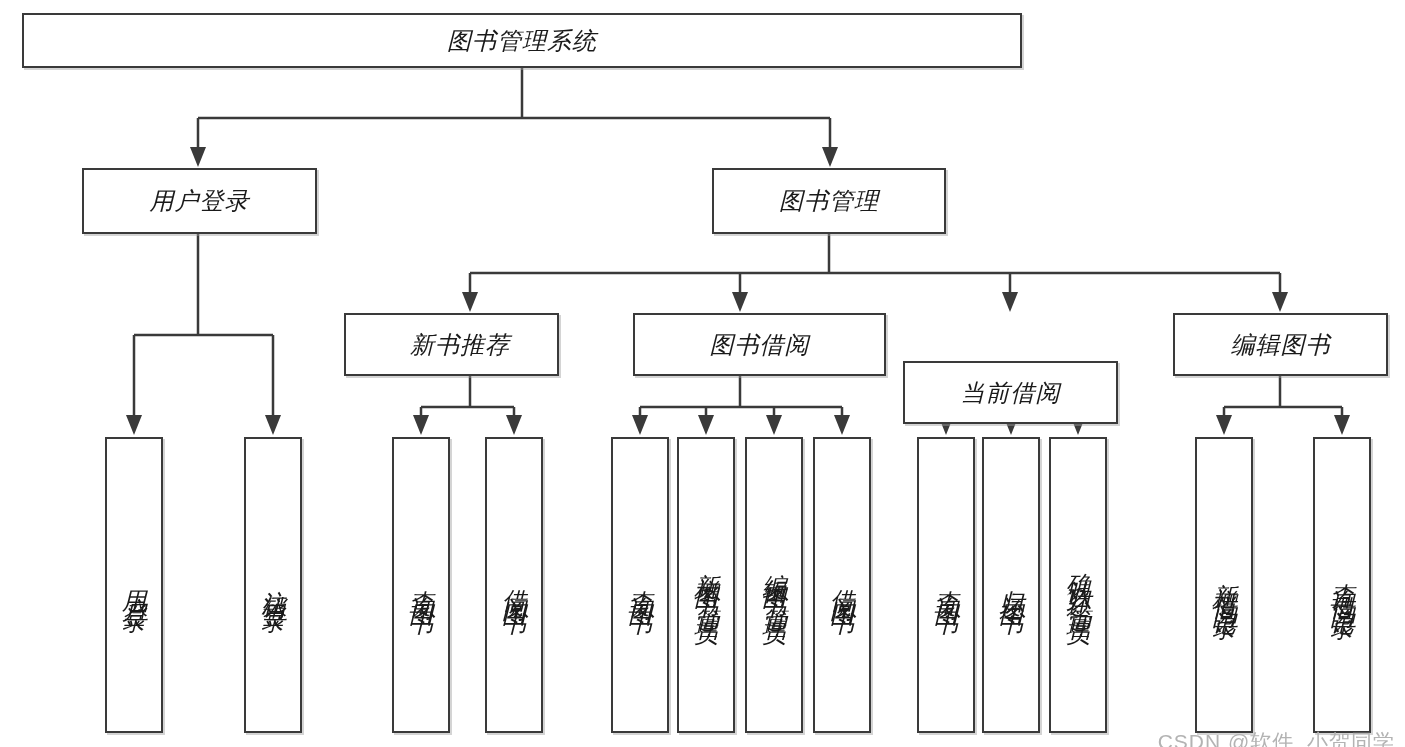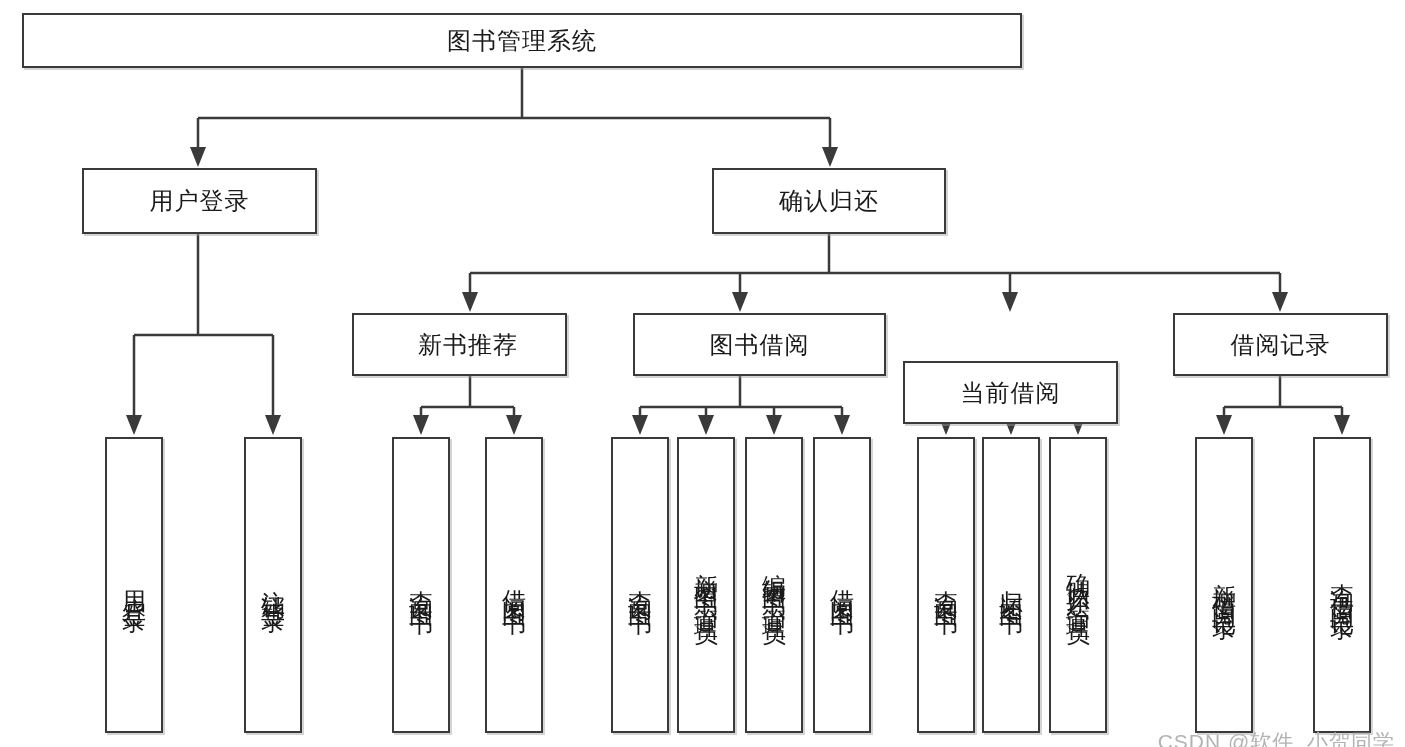--- a/index.html
+++ b/index.html
@@ -16,21 +16,21 @@
   }
   svg.connectors{position:absolute;left:0;top:0;z-index:1;}
   svg.connectors path{stroke:var(--line-color);stroke-width:2.5;fill:none;}
   svg.connectors polygon{fill:var(--line-color);stroke:none;}
   .node{
     position:absolute;z-index:2;background:var(--box-bg);
     border:2.5px solid var(--line-color);
     box-shadow:2px 2px 0 rgba(160,160,160,.45);
     display:flex;align-items:center;justify-content:center;
     color:var(--text-color);font-size:24px;letter-spacing:1px;
-    box-sizing:border-box;text-align:center;
+    box-sizing:border-box;text-align:center;font-style:italic;
   }
   .node.leaf{
     writing-mode:vertical-lr;text-orientation:mixed;
     letter-spacing:7px;line-height:1;font-size:24px;
   }
   .watermark{
     position:absolute;z-index:3;color:var(--wm-color);
     font-size:21px;letter-spacing:1px;white-space:nowrap;
   }
 </style>
@@ -71,26 +71,26 @@
     <polygon points="1070,415 1086,415 1078,435"></polygon>
 
     <path d="M1280 376 V407 M1224 407 H1342 M1224 407 V415 M1342 407 V415"></path>
     <polygon points="1216,415 1232,415 1224,435"></polygon>
     <polygon points="1334,415 1350,415 1342,435"></polygon>
   </svg>
 
   <div class="node" style="left:22px;top:13px;width:1000px;height:55px;">图书管理系统</div>
 
   <div class="node" style="left:82px;top:168px;width:235px;height:66px;">用户登录</div>
-  <div class="node" style="left:712px;top:168px;width:234px;height:66px;">确认归还</div>
+  <div class="node" style="left:712px;top:168px;width:234px;height:66px;">图书管理</div>
 
-  <div class="node" style="left:352px;top:313px;width:215px;height:63px;padding-left:17px;">新书推荐</div>
+  <div class="node" style="left:344px;top:313px;width:215px;height:63px;padding-left:17px;">新书推荐</div>
   <div class="node" style="left:633px;top:313px;width:253px;height:63px;">图书借阅</div>
   <div class="node" style="left:903px;top:313px;width:215px;height:63px;margin-top:48px;">当前借阅</div>
-  <div class="node" style="left:1173px;top:313px;width:215px;height:63px;">借阅记录</div>
+  <div class="node" style="left:1173px;top:313px;width:215px;height:63px;">编辑图书</div>
 
   <div class="node leaf" style="left:105px;top:437px;width:58px;height:296px;">用户登录</div>
   <div class="node leaf" style="left:244px;top:437px;width:58px;height:296px;">注销登录</div>
 
   <div class="node leaf" style="left:392px;top:437px;width:58px;height:296px;">查询图书</div>
   <div class="node leaf" style="left:485px;top:437px;width:58px;height:296px;">借阅图书</div>
 
   <div class="node leaf" style="left:611px;top:437px;width:58px;height:296px;">查询图书</div>
   <div class="node leaf" style="left:677px;top:437px;width:58px;height:296px;">新增图书（管理员）</div>
   <div class="node leaf" style="left:745px;top:437px;width:58px;height:296px;">编辑图书（管理员）</div>

